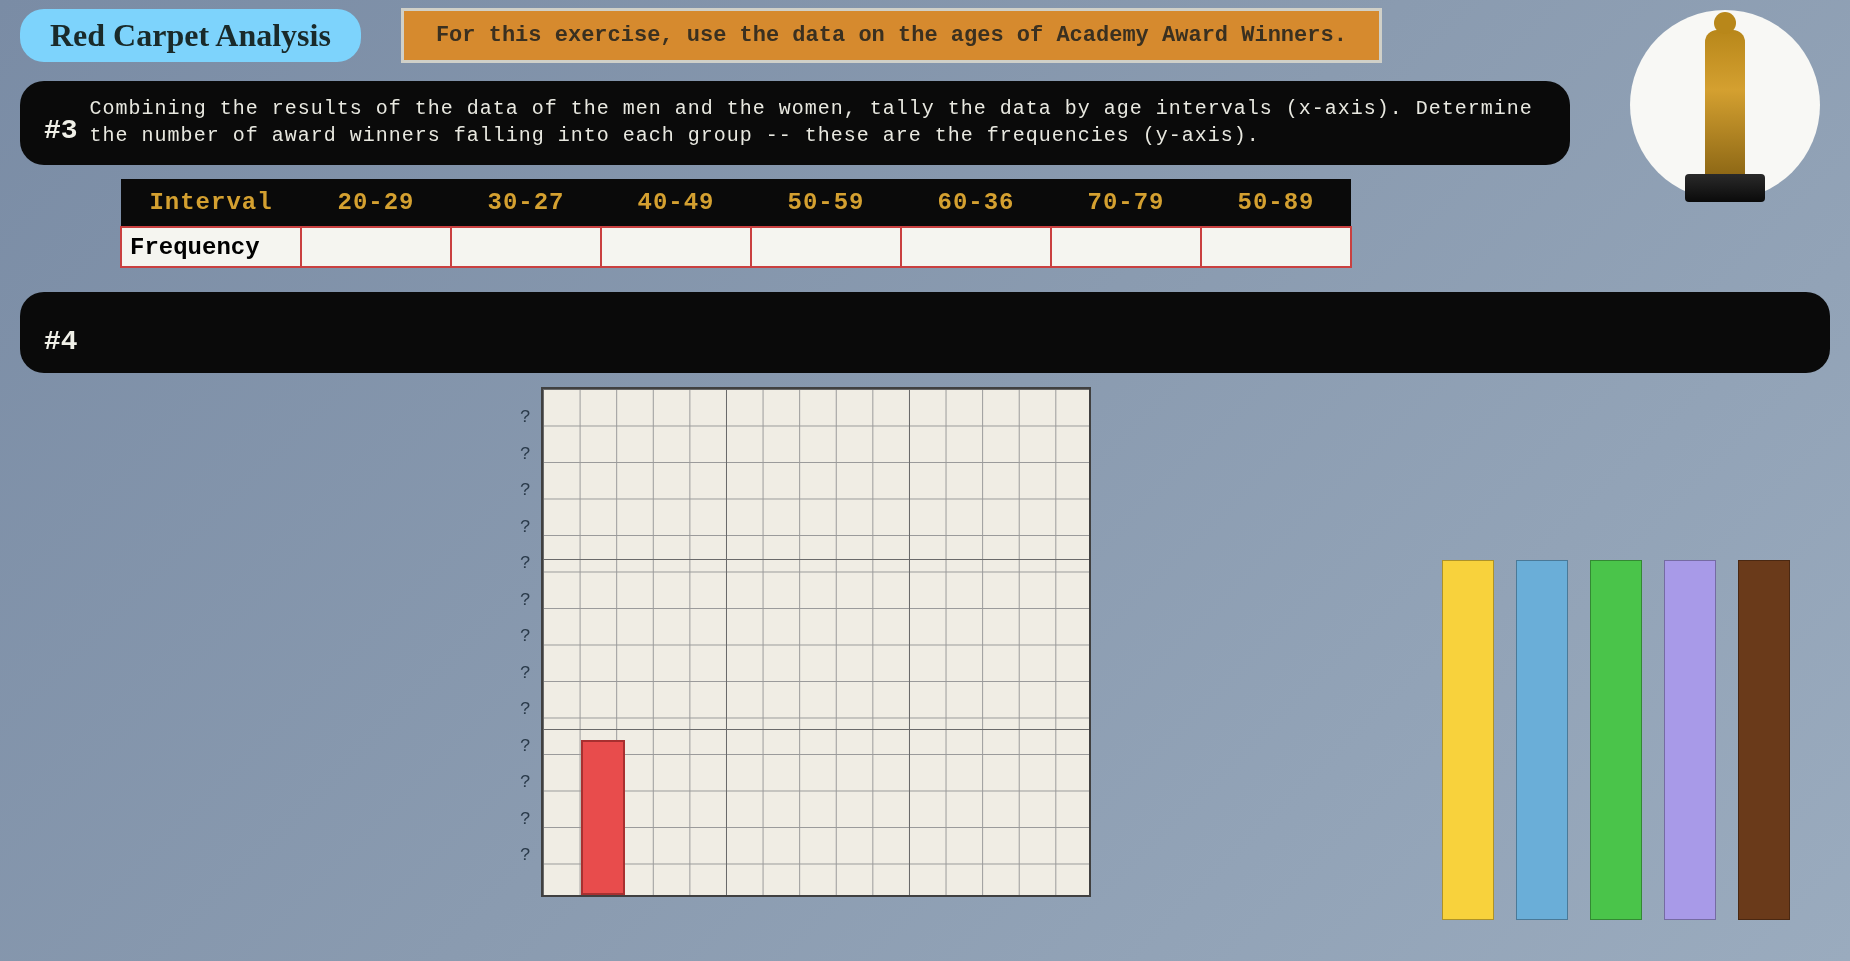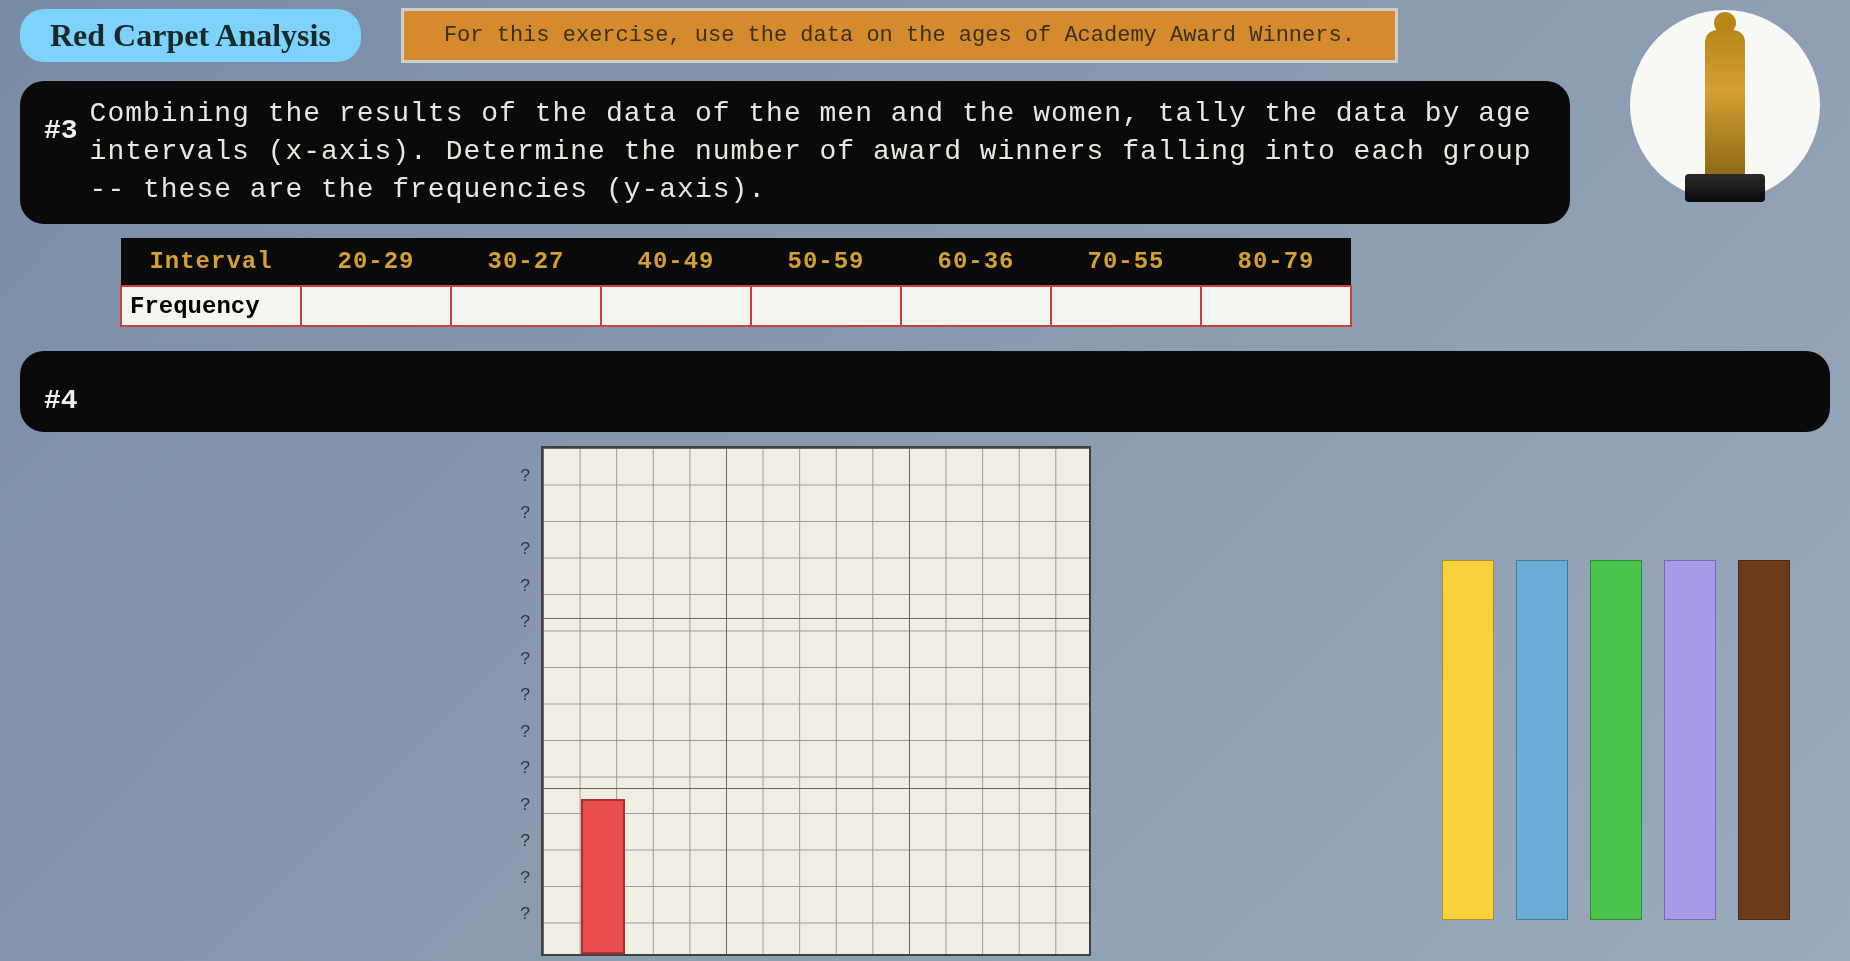--- a/index.html
+++ b/index.html
@@ -25,23 +25,23 @@
     padding: 8px 30px;
     font-family: 'Brush Script MT', cursive;
     font-size: 32px;
     font-weight: bold;
     color: #1a2a2a;
   }
 
   .banner {
     background: #d68a2e;
     border: 3px solid #d0d0c8;
-    padding: 12px 40px;
-    font-family: 'Courier New', monospace;
-    font-weight: normal;
+    padding: 12px 32px;
+    font-family: 'Courier New', monospace;
+    font-weight: bold;
     font-size: 22px;
     color: #3a3020;
     flex: 0 1 auto;
   }
 
   .oscar-circle {
     position: absolute;
     right: 30px;
     top: 10px;
     width: 190px;
@@ -98,21 +98,21 @@
   .instruction-num {
     font-family: 'Courier New', monospace;
     font-weight: bold;
     font-size: 28px;
     color: #f0f0e8;
     margin-top: 20px;
     flex-shrink: 0;
   }
   .instruction-text {
     font-family: 'Courier New', monospace;
-    font-size: 28px;
+    font-size: 20px;
     color: #e8e8e0;
     line-height: 1.35;
     letter-spacing: 1px;
   }
 
   .freq-table {
     margin-left: 100px;
     margin-bottom: 24px;
     border-collapse: collapse;
   }
@@ -236,22 +236,22 @@
 
 <table class="freq-table">
   <tbody>
       <tr class="hdr-row">
     <td>Interval</td>
     <td>20-29</td>
     <td>30-27</td>
     <td>40-49</td>
     <td>50-59</td>
     <td>60-36</td>
-    <td>70-55</td>
-    <td>80-79</td>
+    <td>70-79</td>
+    <td>50-89</td>
   </tr>
   <tr class="val-row">
     <td class="lbl">Frequency</td>
     <td></td>
     <td></td>
     <td></td>
     <td></td>
     <td></td>
     <td></td>
     <td></td>

